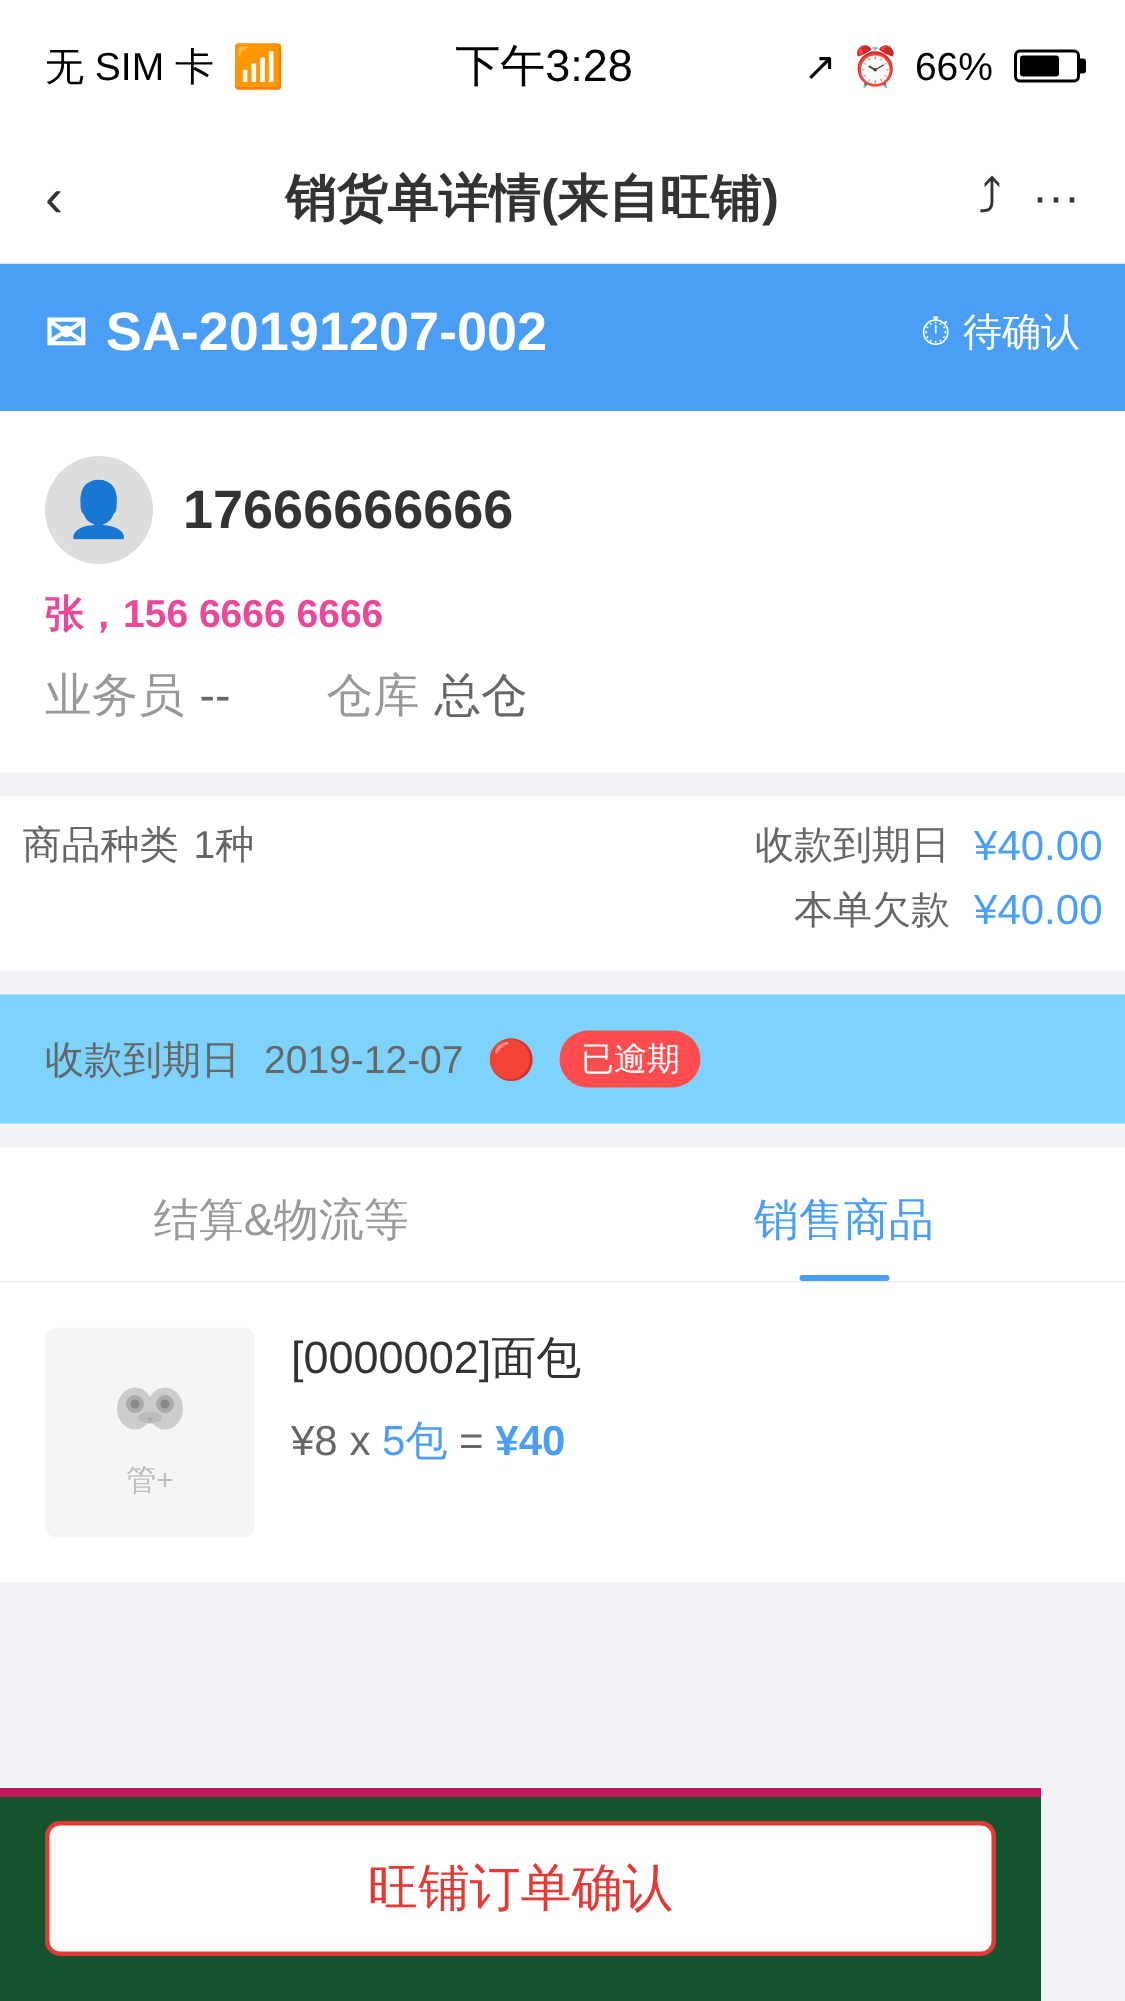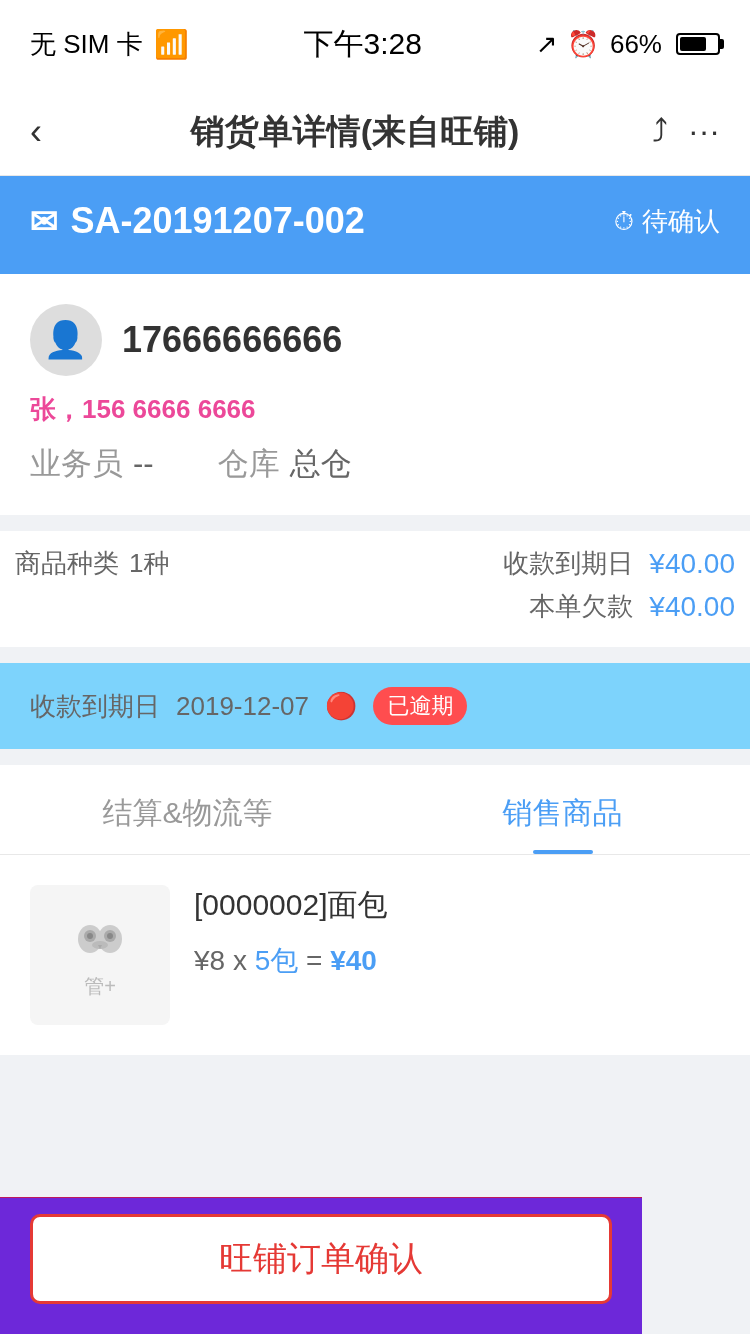--- a/index.html
+++ b/index.html
@@ -319,24 +319,24 @@
       background: #f0f2f5;
       padding-bottom: 120px;
       min-height: 300px;
     }
 
     
     .bottom-area {
       position: fixed;
       bottom: 0;
       left: 0;
-      width: 642px;
-      background: #6d28d9;
+      width: 694px;
+      background: #14532d;
       padding: 16px 30px 30px;
-      border-top: 1px solid #be185d;
+      border-top: 6px solid #be185d;
     }
     .confirm-button {
       width: 100%;
       height: 90px;
       border: 3px solid #e53935;
       background: #fff;
       border-radius: 10px;
       font-size: 34px;
       color: #e53935;
       cursor: pointer;

